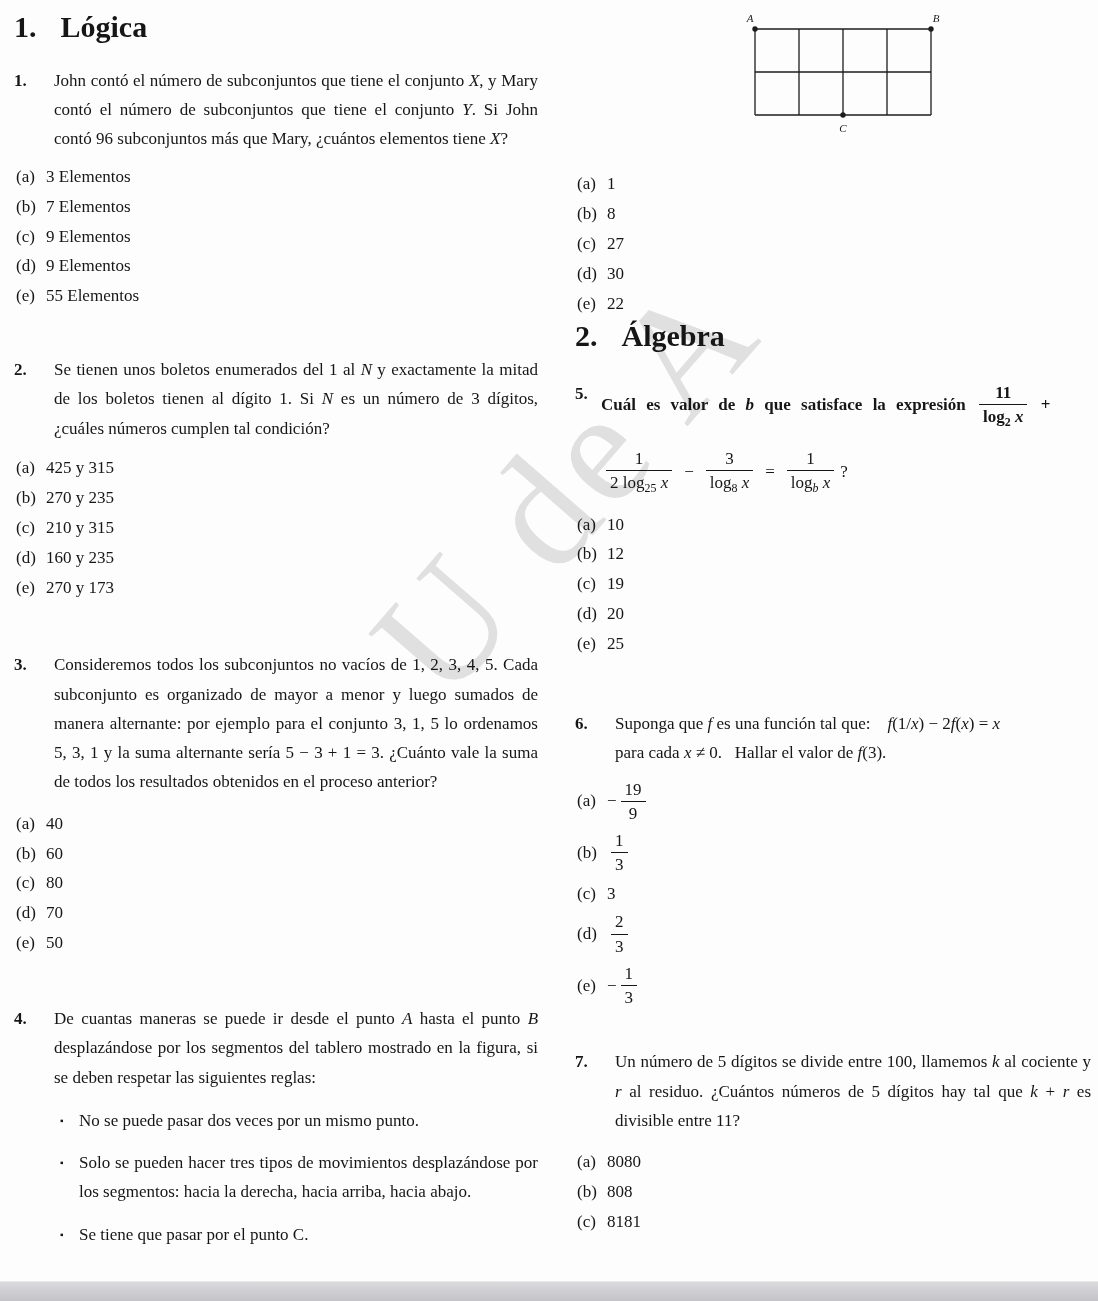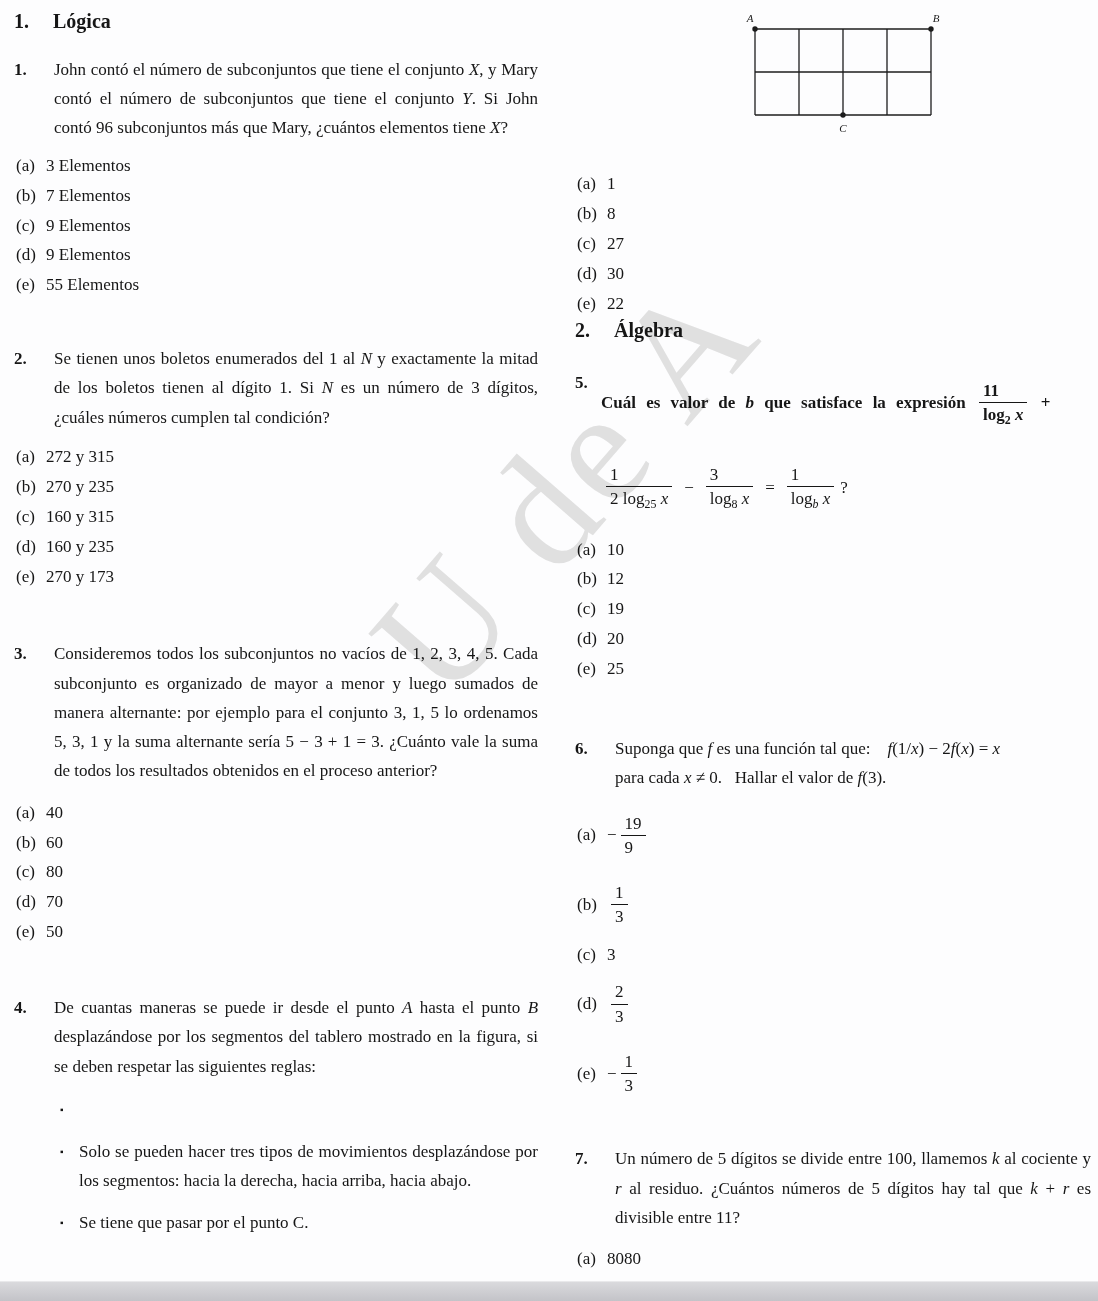--- a/index.html
+++ b/index.html
@@ -16,33 +16,33 @@
     position:absolute; left:330px; top:380px; width:470px; height:210px;
     display:flex; align-items:center; justify-content:center;
     transform:rotate(-49deg);
     font-size:160px; letter-spacing:6px; color:#d7d7d7; opacity:.75;
     z-index:0; white-space:nowrap; user-select:none;
   }
   .col { position:absolute; top:0; z-index:1; }
   .col-left  { left:14px;  width:524px; }
   .col-right { left:575px; width:516px; }
 
-  .sec-title { font-size:20px; font-weight:bold; }
+  .sec-title { font-size:30px; font-weight:bold; }
   .sec-title .sec-num { display:inline-block; margin-right:24px; }
 
   .problem { position:relative; }
   .pnum { position:absolute; left:0; top:0; font-weight:bold; line-height:1.72; }
   .ptext { margin-left:40px; text-align:justify; line-height:1.72; }
 
   .opts { }
   .opt { display:flex; line-height:1.76; }
   .opt-label { flex:none; width:30px; margin-left:2px; }
   .opt-text { }
 
-  .frac { display:inline-block; vertical-align:middle; text-align:left; line-height:1.25; margin:12px 3px; }
+  .frac { display:inline-block; vertical-align:middle; text-align:center; line-height:1.25; margin:3px 3px; }
   .frac .fnum { display:block; padding:0 4px 1px; border-bottom:1px solid #161616; }
   .frac .fden { display:block; padding:1px 4px 0; }
   sub { font-size:70%; }
 
   .p5-line1 { margin-left:26px; line-height:1.6; word-spacing:6px;font-weight:bold; }
   .p5-line1 .frac { word-spacing:0; }
   .equation { display:flex; align-items:center; margin:12px 0 2px 28px; line-height:1.3; }
   .equation .op { margin:0 9px; }
   .equation .tail { margin-left:3px; }
 
@@ -112,29 +112,29 @@
         </div>
     </div>
   </div>
 
   <div class="problem" id="p2">
     <span class="pnum">2.</span>
     <div class="ptext">Se tienen unos boletos enumerados del 1 al <i>N</i> y exactamente la mitad de los boletos tienen al dígito 1. Si <i>N</i> es un número de 3 dígitos, ¿cuáles números cumplen tal condición?</div>
     <div class="opts">
       <div class="opt">
           <span class="opt-label">(a)</span>
-          <span class="opt-text">272 y 315</span>
+          <span class="opt-text">425 y 315</span>
         </div>
       <div class="opt">
           <span class="opt-label">(b)</span>
           <span class="opt-text">270 y 235</span>
         </div>
       <div class="opt">
           <span class="opt-label">(c)</span>
-          <span class="opt-text">160 y 315</span>
+          <span class="opt-text">210 y 315</span>
         </div>
       <div class="opt">
           <span class="opt-label">(d)</span>
           <span class="opt-text">160 y 235</span>
         </div>
       <div class="opt">
           <span class="opt-label">(e)</span>
           <span class="opt-text">270 y 173</span>
         </div>
     </div>
@@ -166,20 +166,21 @@
         </div>
     </div>
   </div>
 
   <div class="problem" id="p4">
     <span class="pnum">4.</span>
     <div class="ptext">De cuantas maneras se puede ir desde el punto <i>A</i> hasta el punto <i>B</i> desplazándose por los segmentos del tablero mostrado en la figura, si se deben respetar las siguientes reglas:</div>
     <div class="bullets">
       <div class="bullet">
         <span class="bullet-marker">▪</span>
+        <span class="bullet-text">No se puede pasar dos veces por un mismo punto.</span>
       </div>
       <div class="bullet">
         <span class="bullet-marker">▪</span>
         <span class="bullet-text">Solo se pueden hacer tres tipos de movimientos desplazándose por los segmentos: hacia la derecha, hacia arriba, hacia abajo.</span>
       </div>
       <div class="bullet">
         <span class="bullet-marker">▪</span>
         <span class="bullet-text">Se tiene que pasar por el punto C.</span>
       </div>
     </div>

